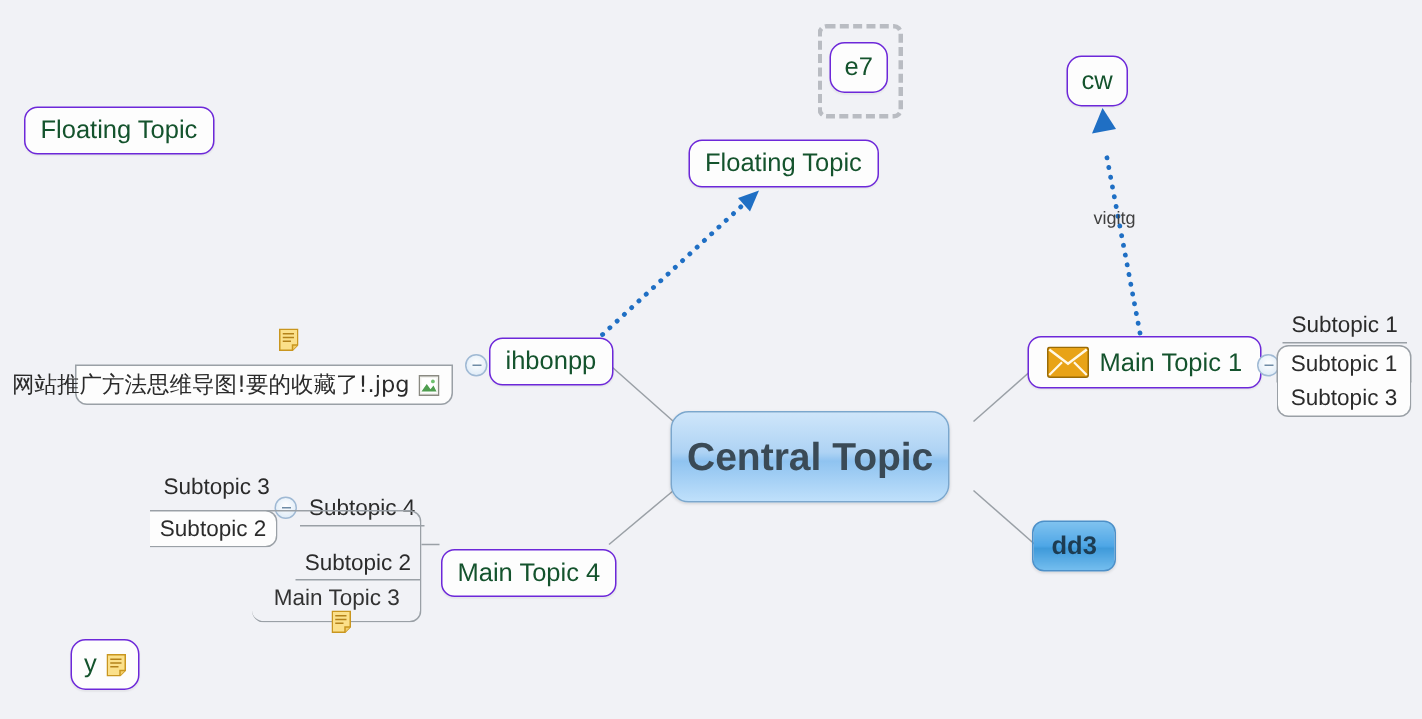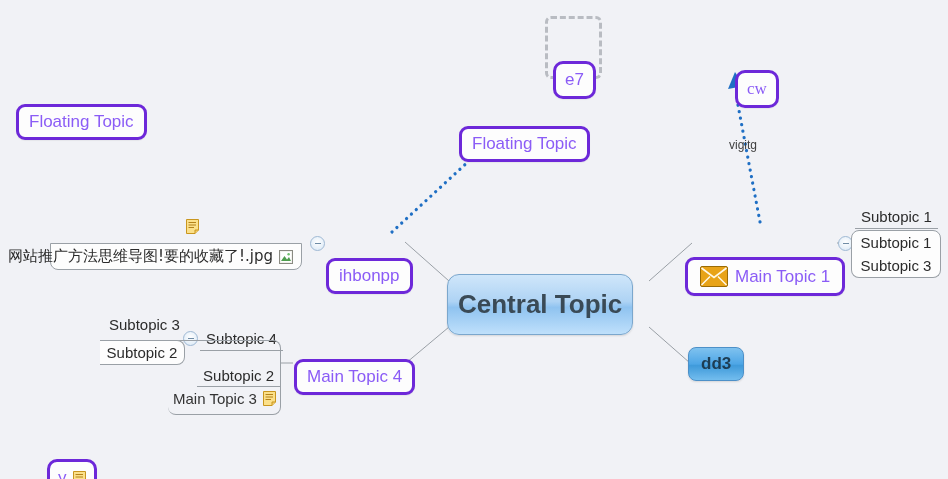--- a/index.html
+++ b/index.html
@@ -12,27 +12,26 @@
     color:#333;
   }
   #canvas{position:absolute;inset:0;width:948px;height:479px;}
   svg.links{position:absolute;left:0;top:0;width:948px;height:479px;pointer-events:none;}
 
   .node{position:absolute;box-sizing:border-box;white-space:nowrap;display:flex;align-items:center;}
 
   
   .box{
     background:#fdfdfd;
-    border:3px solid #6d28d9;
+    border:1px solid #6d28d9;
     border-radius:9px;
     padding:5px 10px;
     font-size:17px;
-    color:#8b5cf6;
+    color:#14532d;
     box-shadow:0 1px 1px rgba(0,0,0,.05);
-    margin-top:33px;
   }
 
   
   .central{
     border:1px solid #7ba7cd;
     border-radius:12px;
     background:linear-gradient(to bottom,#cfe6fa 0%,#aed3f4 45%,#8fc3f0 55%,#bfe0fb 100%);
     color:#3a4a56;
     font-weight:bold;
     font-size:26px;
@@ -181,39 +180,39 @@
     <span class="img-icon">
       <svg viewBox="0 0 14 14" width="14" height="14">
         <rect x="0.5" y="0.5" width="13" height="13" fill="#f2f2ee" stroke="#8a8a82"></rect>
         <rect x="2" y="2" width="10" height="10" fill="#ffffff"></rect>
         <path d="M2,11 L5.5,6 L8,9.5 L10,7 L12,11 Z" fill="#4f9e4f"></path>
         <circle cx="9.6" cy="4.3" r="1.25" fill="#6ec06e"></circle>
       </svg>
     </span>
   </div>
 
-  <div class="node box" style="left:294px;top:326px;">
+  <div class="node box" style="left:294px;top:366px;">
     <span>Main Topic 4</span>
   </div>
 
   <div class="node underlined" style="left:200px;top:328px;">
     <span>Subtopic 4</span>
   </div>
   <div class="collapse" style="left:183px;top:331px;"></div>
 
   <div class="node tray" style="left:168px;top:340px;width:113px;height:75px;
        border-radius:8px;border-top:1px solid #9aa0a6;background:transparent;
        border-left:none;border-right:1px solid #9aa0a6;border-bottom:1px solid #9aa0a6;
        pointer-events:none;"></div>
 
   <div class="node" style="left:200px;top:365px;width:80px;justify-content:flex-end;">
     <span class="underlined" style="border-bottom:1px solid #9aa0a6;padding-bottom:2px;">Subtopic 2</span>
   </div>
 
-  <div class="node" style="left:168px;top:390px;width:113px;justify-content:center;">
+  <div class="node" style="left:168px;top:390px;width:113px;justify-content:flex-end;flex-direction:column;">
     <span style="font-size:15px;">Main Topic 3</span>
     <span class="note-icon">
       <svg viewBox="0 0 13 15" width="13" height="15">
         <path d="M0.5,0.5 H12.5 V11 L9,14.5 H0.5 Z" fill="#fbe08a" stroke="#c9961f"></path>
         <path d="M9,14.5 V11 H12.5" fill="#f3cf6a" stroke="#c9961f"></path>
         <path d="M2.5,3.5 H10 M2.5,6 H10 M2.5,8.5 H8" stroke="#b4821a" stroke-width="1"></path>
       </svg>
     </span>
   </div>
 
@@ -231,21 +230,21 @@
 
   <div class="node box" style="left:459px;top:93px;">
     <span>Floating Topic</span>
   </div>
 
   <div class="marquee" style="left:545px;top:16px;width:51px;height:57px;"></div>
   <div class="node box" style="left:553px;top:28px;padding:6px 9px;border-radius:10px;">
     <span>e7</span>
   </div>
 
-  <div class="node box" style="left:735px;top:37px;padding:6px 9px;border-radius:10px;font-family:Liberation Serif, serif;">
+  <div class="node box" style="left:711px;top:37px;padding:6px 9px;border-radius:10px;">
     <span>cw</span>
   </div>
 
   <div class="relation-label" style="left:729px;top:138px;">vigitg</div>
 
   <div class="node box" style="left:47px;top:426px;padding:6px 8px;border-radius:10px;">
     <span>y</span>
     <span class="note-icon">
       <svg viewBox="0 0 13 15" width="13" height="15">
         <path d="M0.5,0.5 H12.5 V11 L9,14.5 H0.5 Z" fill="#fbe08a" stroke="#c9961f"></path>

